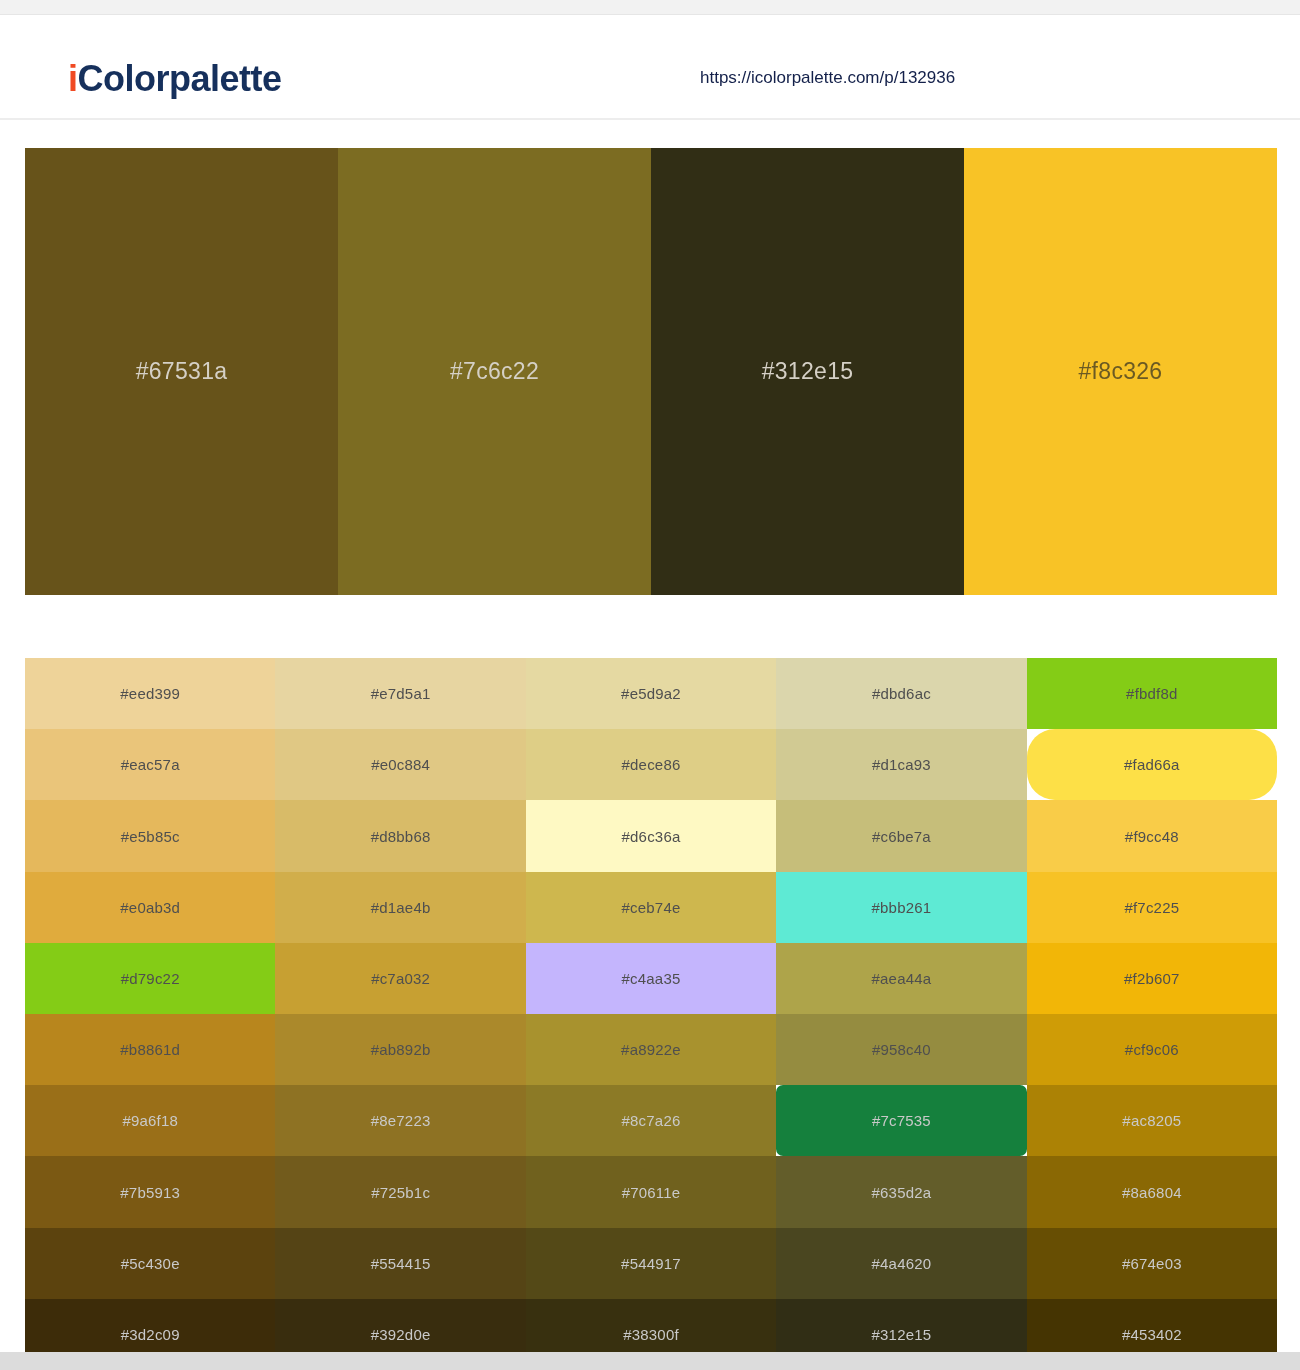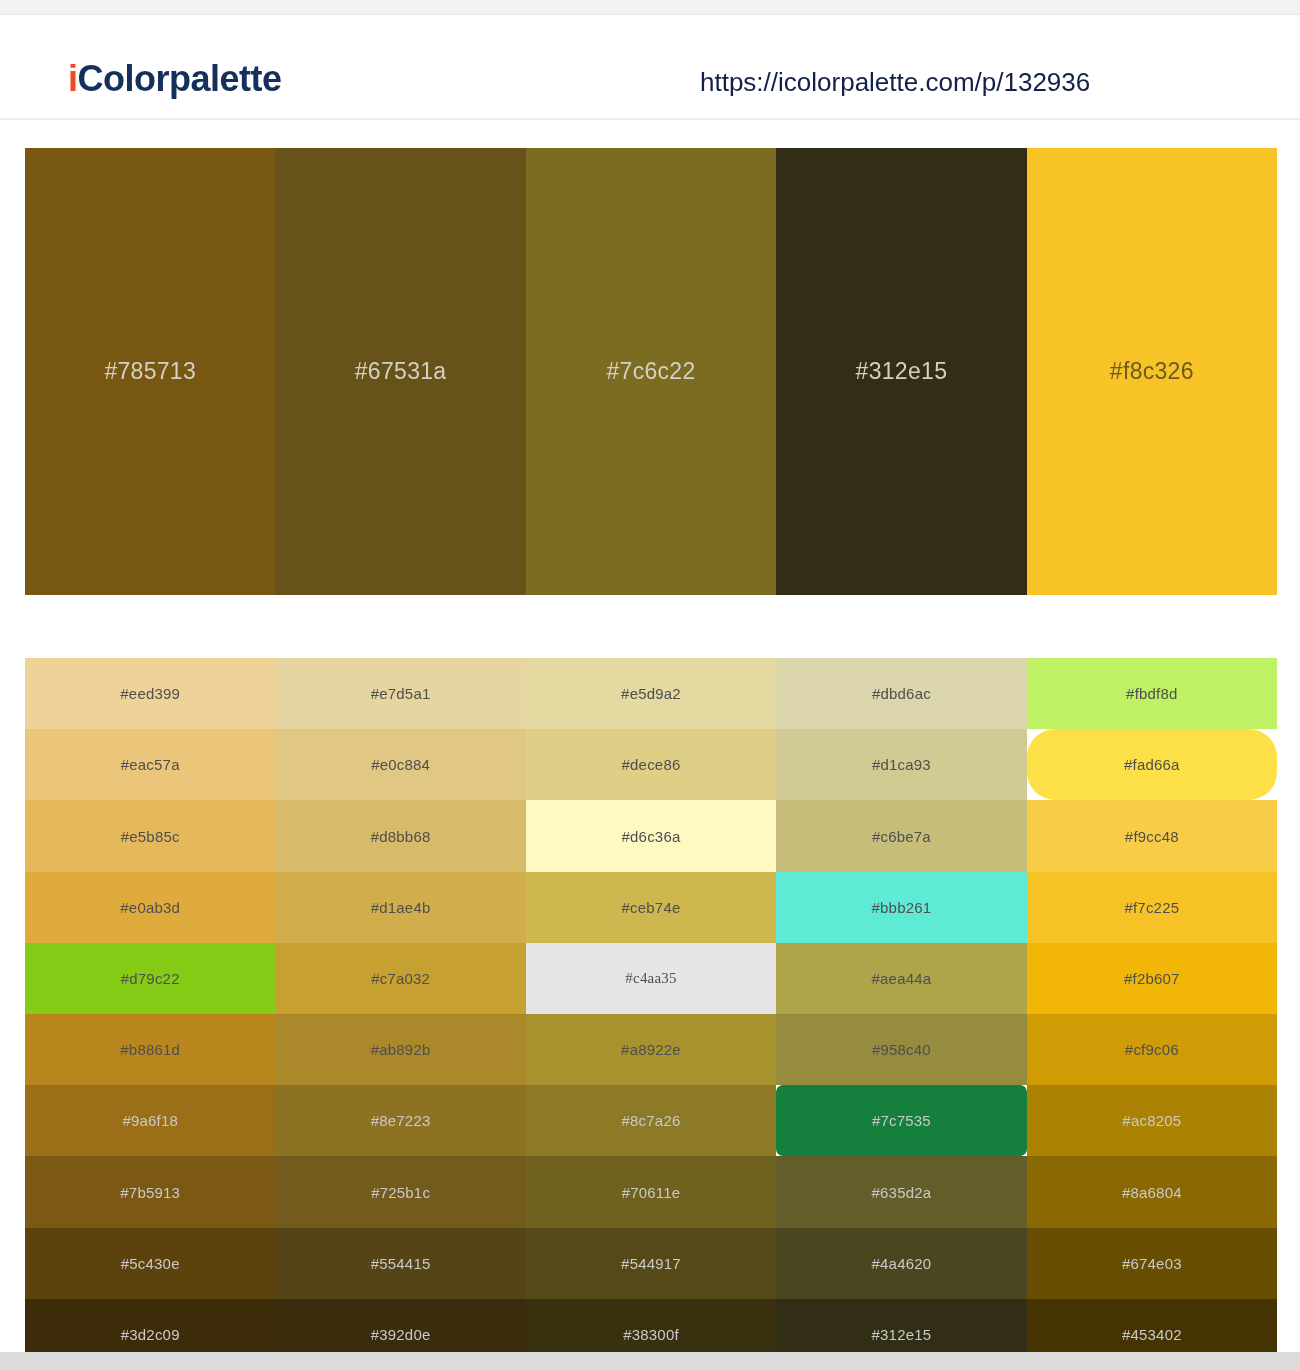--- a/index.html
+++ b/index.html
@@ -44,21 +44,21 @@
     letter-spacing: -0.5px;
     line-height: 1;
     white-space: nowrap;
   }
   .logo .logo-i { color: #f04a23; }
   .logo .logo-rest { color: #16305c; }
   .page-url {
     position: absolute;
     left: 700px;
     top: 54px;
-    font-size: 26px;
+    font-size: 17px;
     color: #13204a;
     line-height: 1;
     white-space: nowrap;
   }
 
   
   .palette-strip {
     position: absolute;
     left: 25px;
     top: 148px;
@@ -126,23 +126,20 @@
 <div class="top-strip"></div>
 
 <div class="header">
   <div class="logo">
     <span class="logo-i">i</span><span class="logo-rest">Colorpalette</span>
   </div>
   <div class="page-url">https://icolorpalette.com/p/132936</div>
 </div>
 
 <div class="palette-strip">
-  <div class="swatch" style="background-color: rgb(120, 87, 19);">
-    <span class="swatch-label">#785713</span>
-  </div>
   <div class="swatch" style="background-color: rgb(103, 83, 26);">
     <span class="swatch-label">#67531a</span>
   </div>
   <div class="swatch" style="background-color: rgb(124, 108, 34);">
     <span class="swatch-label">#7c6c22</span>
   </div>
   <div class="swatch" style="background-color: rgb(49, 46, 21);">
     <span class="swatch-label">#312e15</span>
   </div>
   <div class="swatch light-swatch" style="background-color: rgb(248, 195, 38);">
@@ -157,21 +154,21 @@
       </div>
       <div class="shade-cell" style="background-color: rgb(231, 213, 161);">
         <span class="shade-label">#e7d5a1</span>
       </div>
       <div class="shade-cell" style="background-color: rgb(229, 217, 162);">
         <span class="shade-label">#e5d9a2</span>
       </div>
       <div class="shade-cell" style="background-color: rgb(219, 214, 172);">
         <span class="shade-label">#dbd6ac</span>
       </div>
-      <div class="shade-cell" style="background-color: #bef264;">
+      <div class="shade-cell" style="background-color: #84cc16;">
         <span class="shade-label">#fbdf8d</span>
       </div>
     </div>
     <div class="shade-row">
       <div class="shade-cell" style="background-color: rgb(234, 197, 122);">
         <span class="shade-label">#eac57a</span>
       </div>
       <div class="shade-cell" style="background-color: rgb(224, 200, 132);">
         <span class="shade-label">#e0c884</span>
       </div>
@@ -219,21 +216,21 @@
         <span class="shade-label">#f7c225</span>
       </div>
     </div>
     <div class="shade-row">
       <div class="shade-cell" style="background-color: #84cc16;">
         <span class="shade-label">#d79c22</span>
       </div>
       <div class="shade-cell" style="background-color: rgb(199, 160, 50);">
         <span class="shade-label">#c7a032</span>
       </div>
-      <div class="shade-cell" style="background-color: #e5e5e5; font-family: Liberation Serif, serif;">
+      <div class="shade-cell" style="background-color: #c4b5fd;">
         <span class="shade-label">#c4aa35</span>
       </div>
       <div class="shade-cell" style="background-color: rgb(174, 164, 74);">
         <span class="shade-label">#aea44a</span>
       </div>
       <div class="shade-cell" style="background-color: rgb(242, 182, 7);">
         <span class="shade-label">#f2b607</span>
       </div>
     </div>
     <div class="shade-row">

